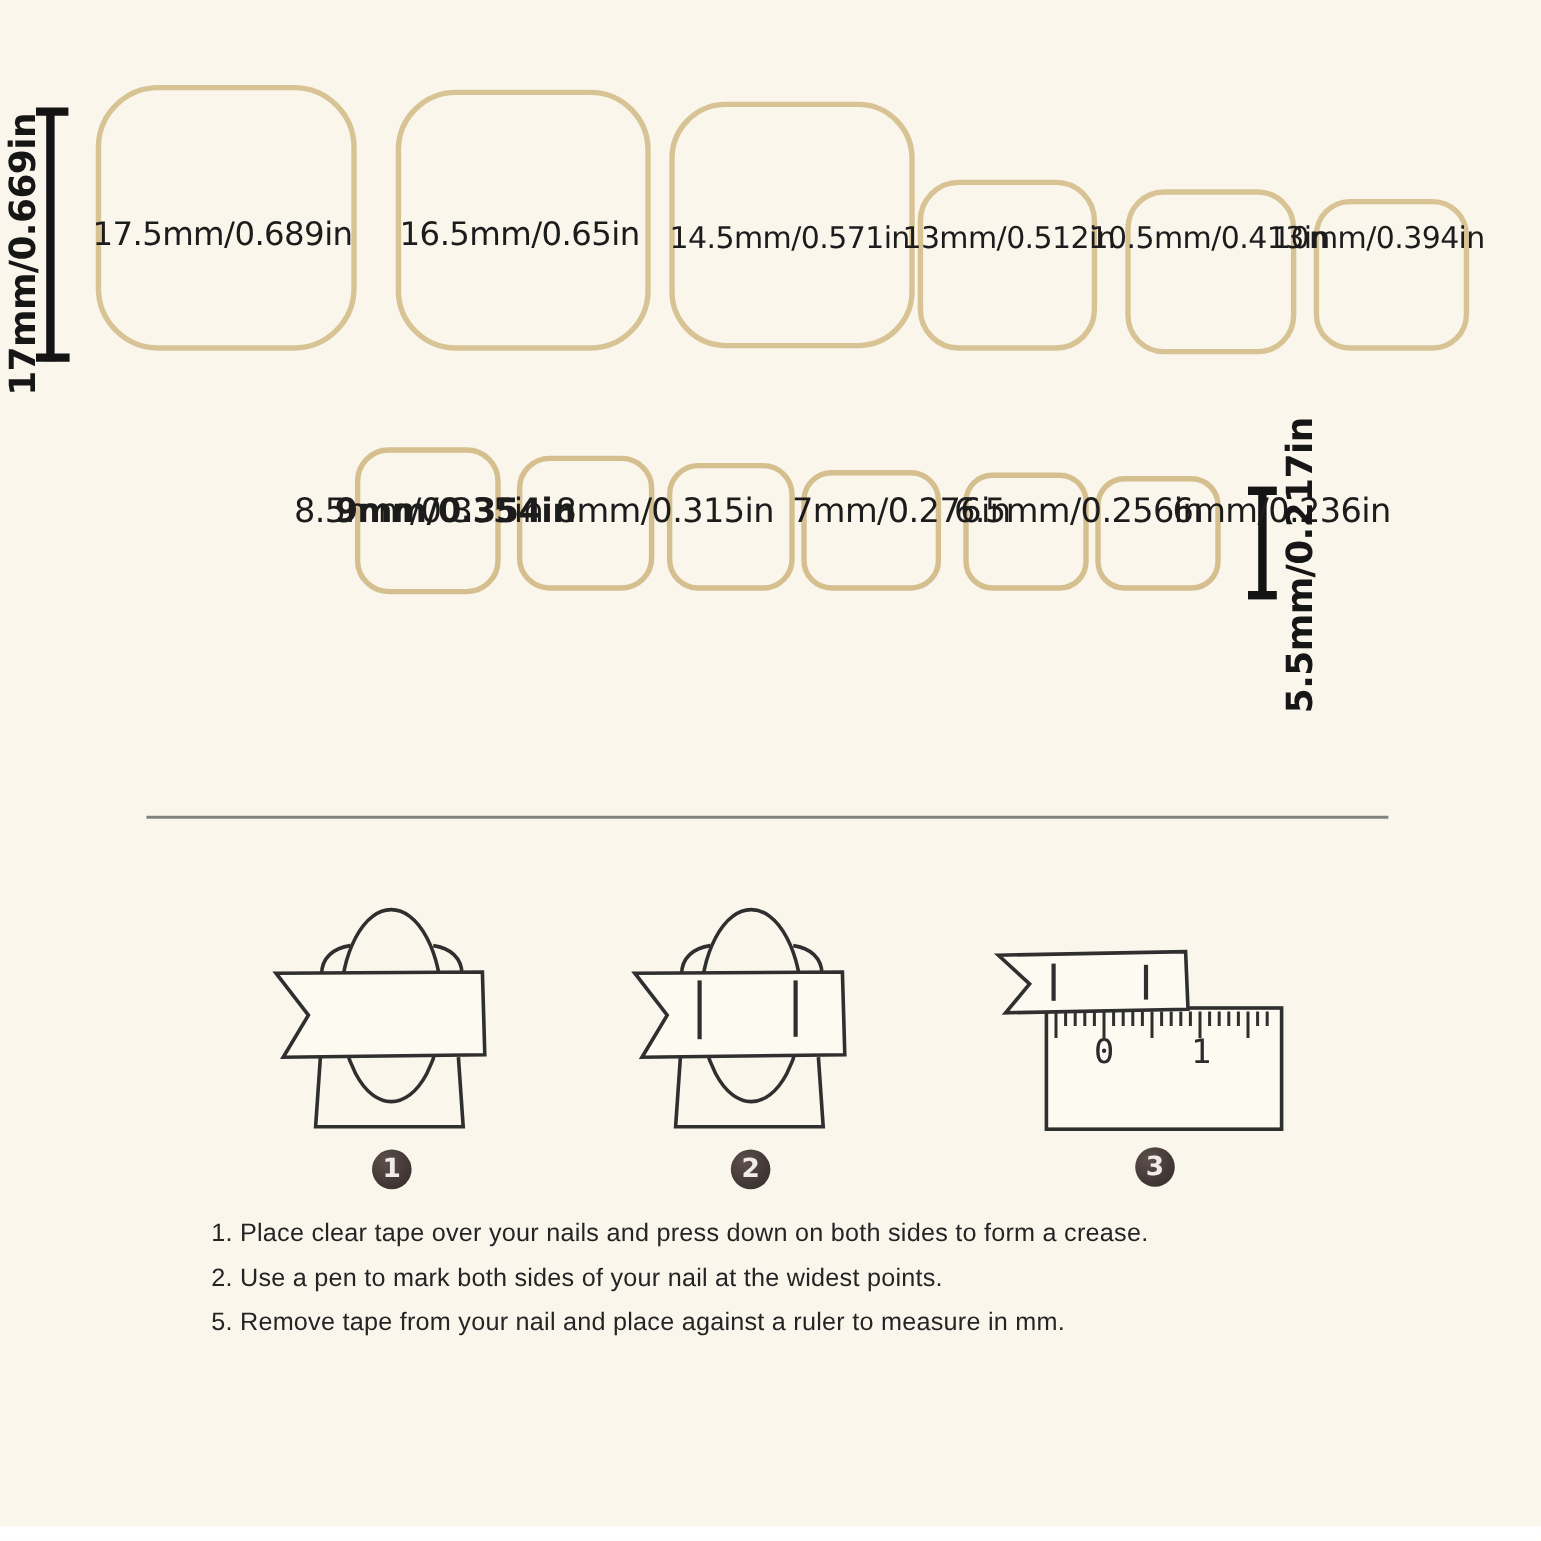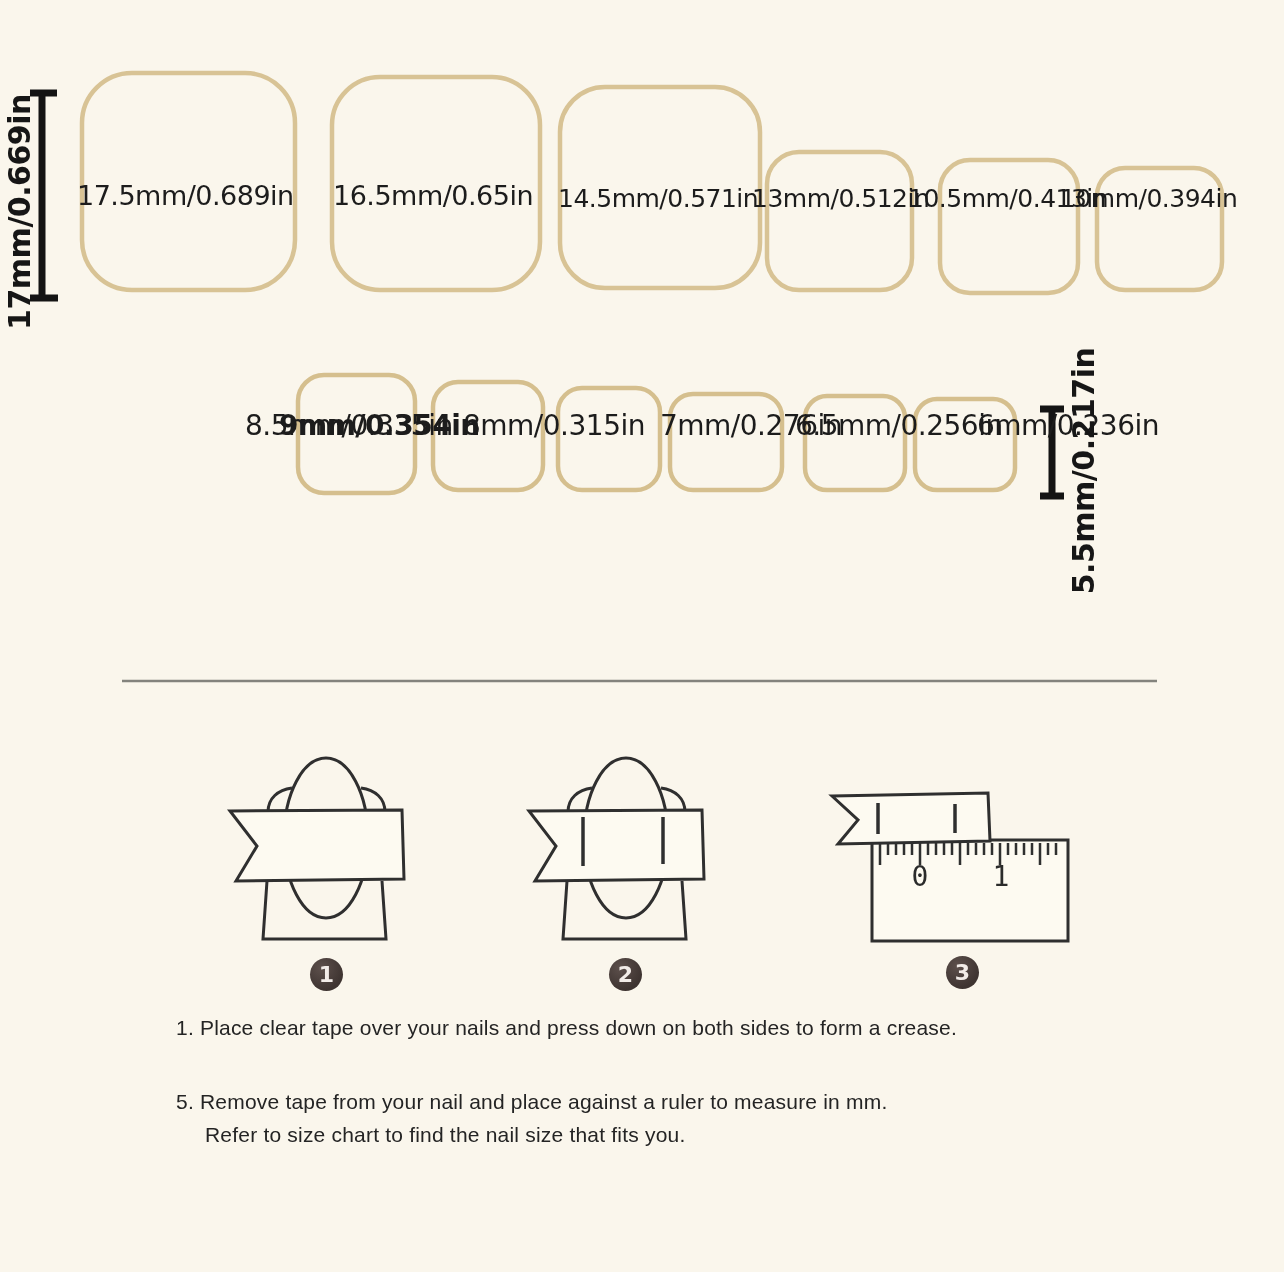--- a/index.html
+++ b/index.html
@@ -150,16 +150,16 @@
   <div class="vlabel" style="left:1084px;top:471px;">5.5mm/0.217in</div>
 
   <div class="ruler-num" style="left:920px; top:876px;">0</div>
   <div class="ruler-num" style="left:1001px;top:876px;">1</div>
 
   <div class="badge" style="left:310px;top:958px;">1</div>
   <div class="badge" style="left:609px;top:958px;">2</div>
   <div class="badge" style="left:946px;top:956px;">3</div>
 
   <div class="instruction" style="left:176px;top:1013px;">1. Place clear tape over your nails and press down on both sides to form a crease.</div>
+  <div class="instruction" style="left:176px;top:1051px;">2. Use a pen to mark both sides of your nail at the widest points.</div>
   <div class="instruction" style="left:176px;top:1087px;">5. Remove tape from your nail and place against a ruler to measure in mm.</div>
-  <div class="instruction" style="left:205px;top:1120px;">Refer to size chart to find the nail size that fits you.</div>
 
 </div>
 
 </body></html>

